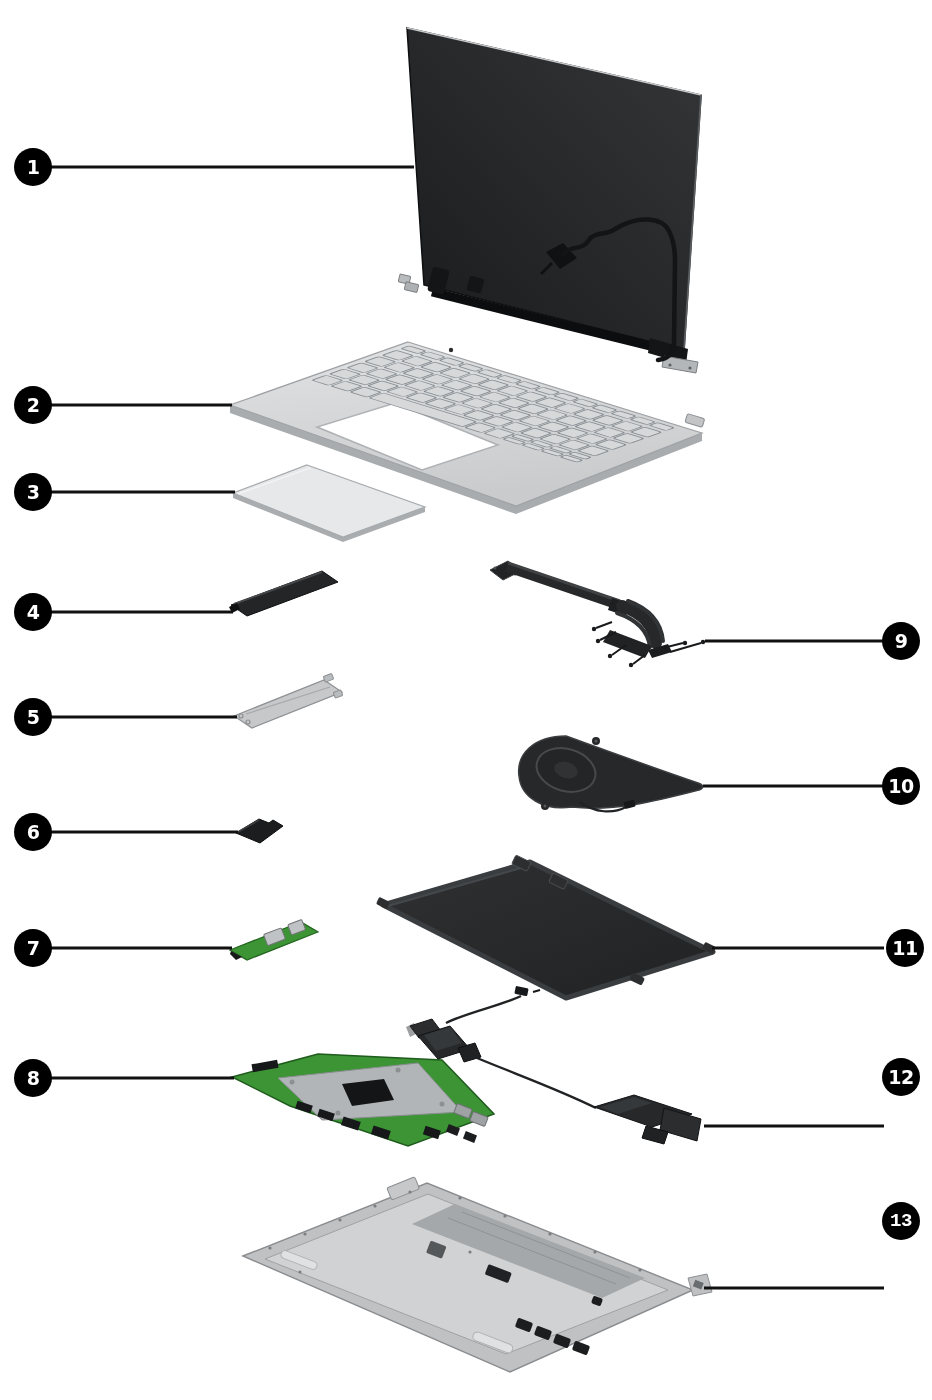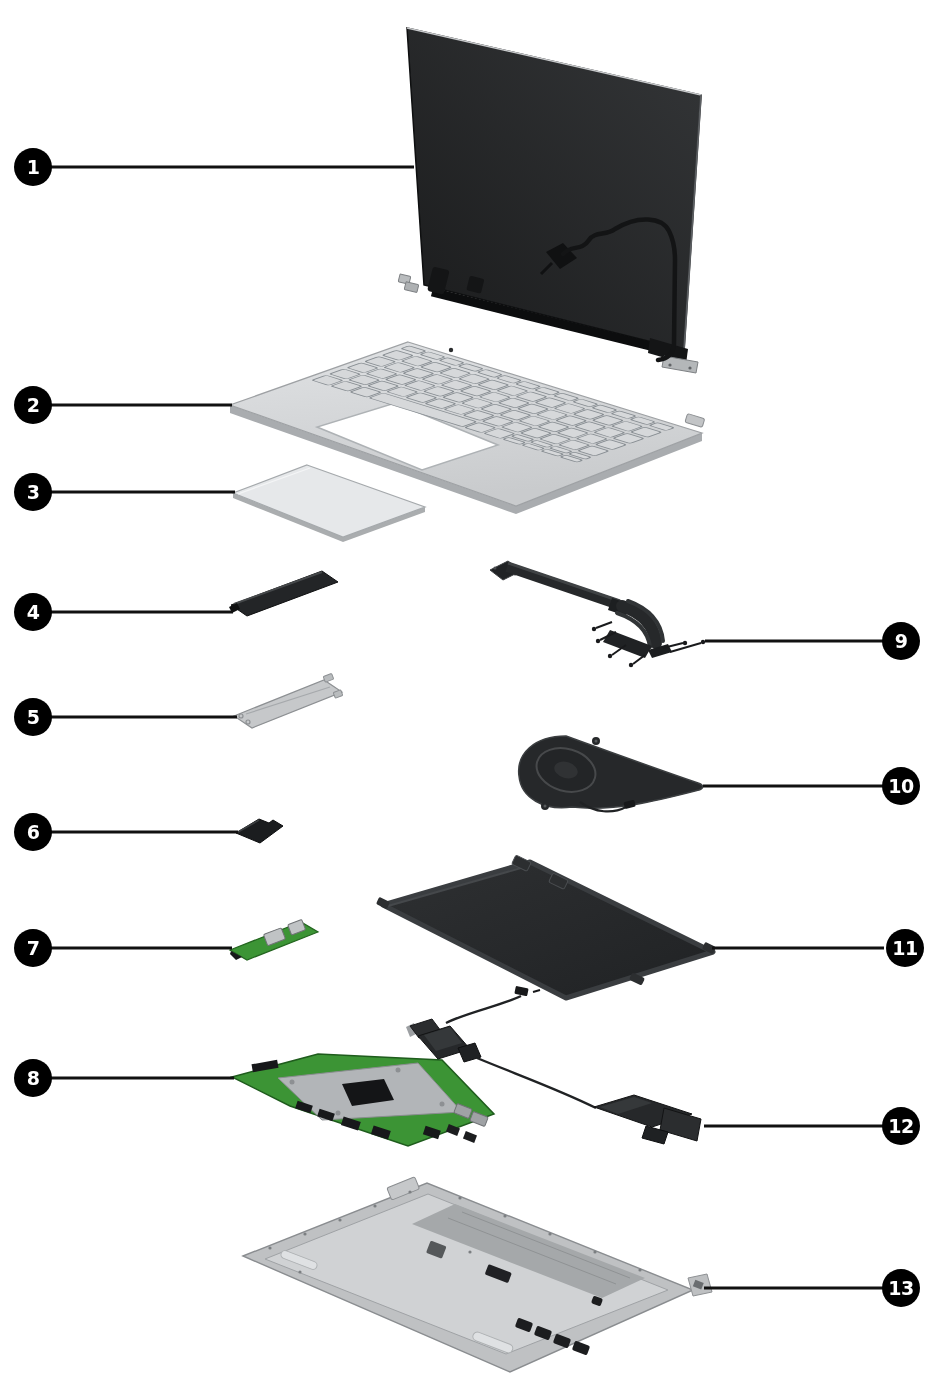--- a/index.html
+++ b/index.html
@@ -333,16 +333,16 @@
 <div class="callout" style="left:14px;top:386px;">2</div>
 <div class="callout" style="left:14px;top:473px;">3</div>
 <div class="callout" style="left:14px;top:593px;">4</div>
 <div class="callout" style="left:14px;top:698px;">5</div>
 <div class="callout" style="left:14px;top:813px;">6</div>
 <div class="callout" style="left:14px;top:929px;">7</div>
 <div class="callout" style="left:14px;top:1059px;">8</div>
 <div class="callout" style="left:882px;top:622px;">9</div>
 <div class="callout" style="left:882px;top:767px;">10</div>
 <div class="callout" style="left:886px;top:929px;">11</div>
-<div class="callout" style="left:882px;top:1107px;">12</div>
-<div class="callout" style="left:882px;top:1269px;">13</div>
+<div class="callout" style="left:882px;top:1058px;">12</div>
+<div class="callout" style="left:882px;top:1202px;font-family:Liberation Mono, monospace;">13</div>
 
 </div>
 
 </body></html>

